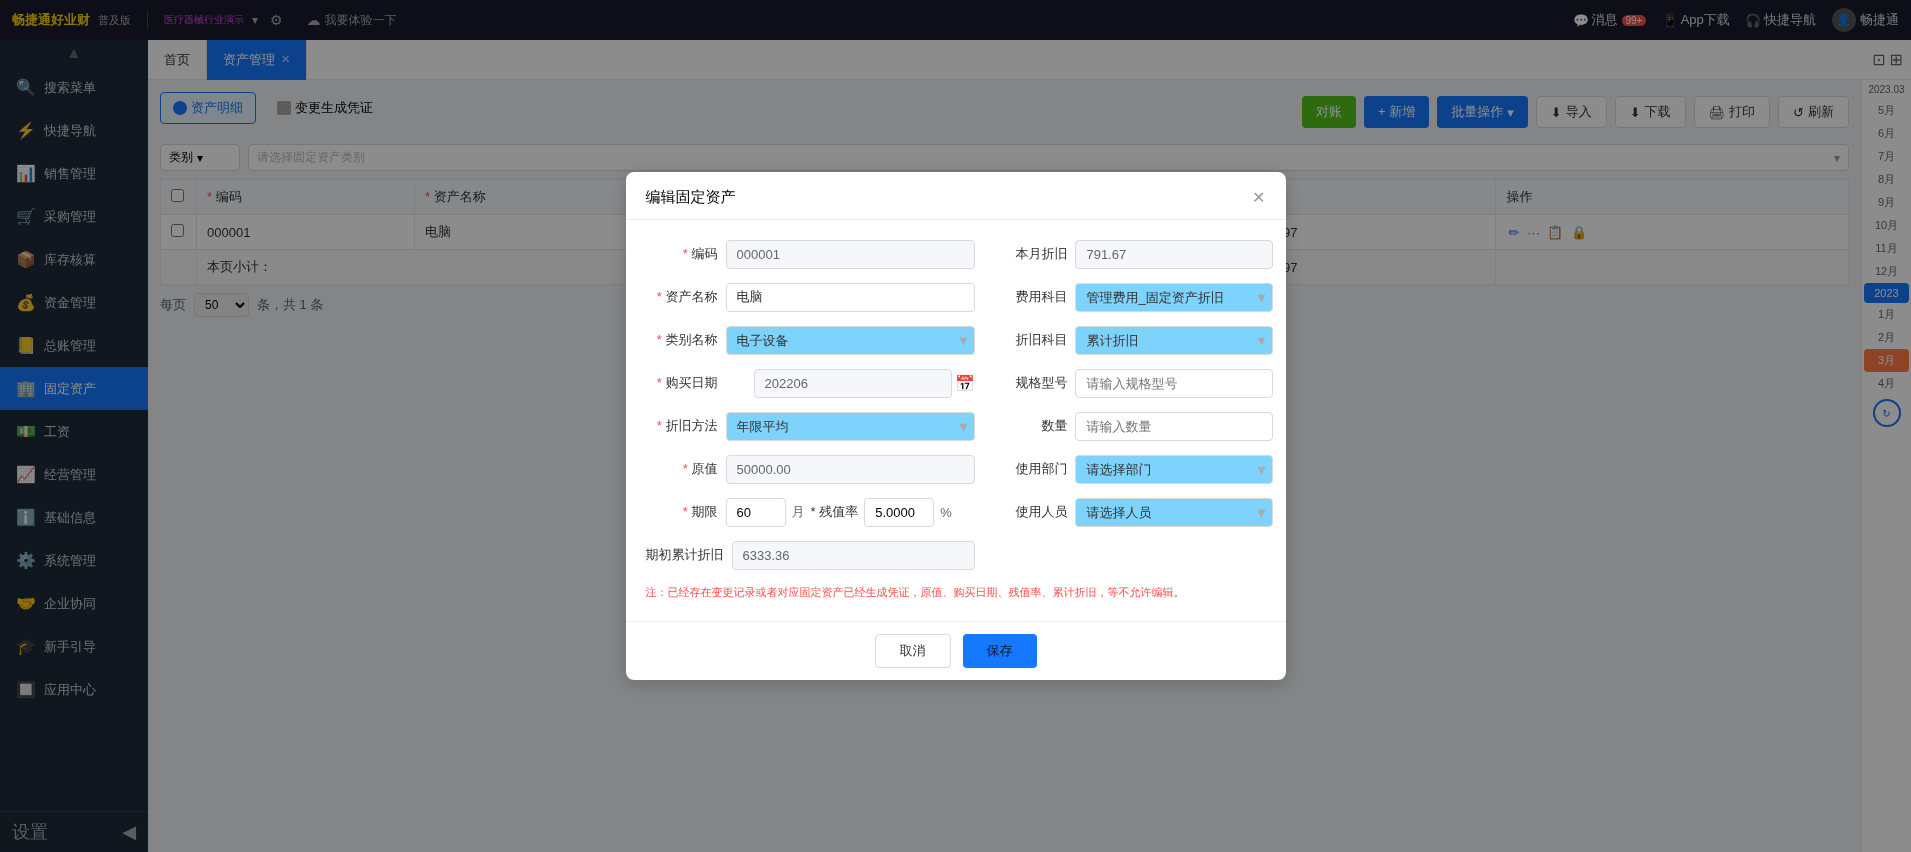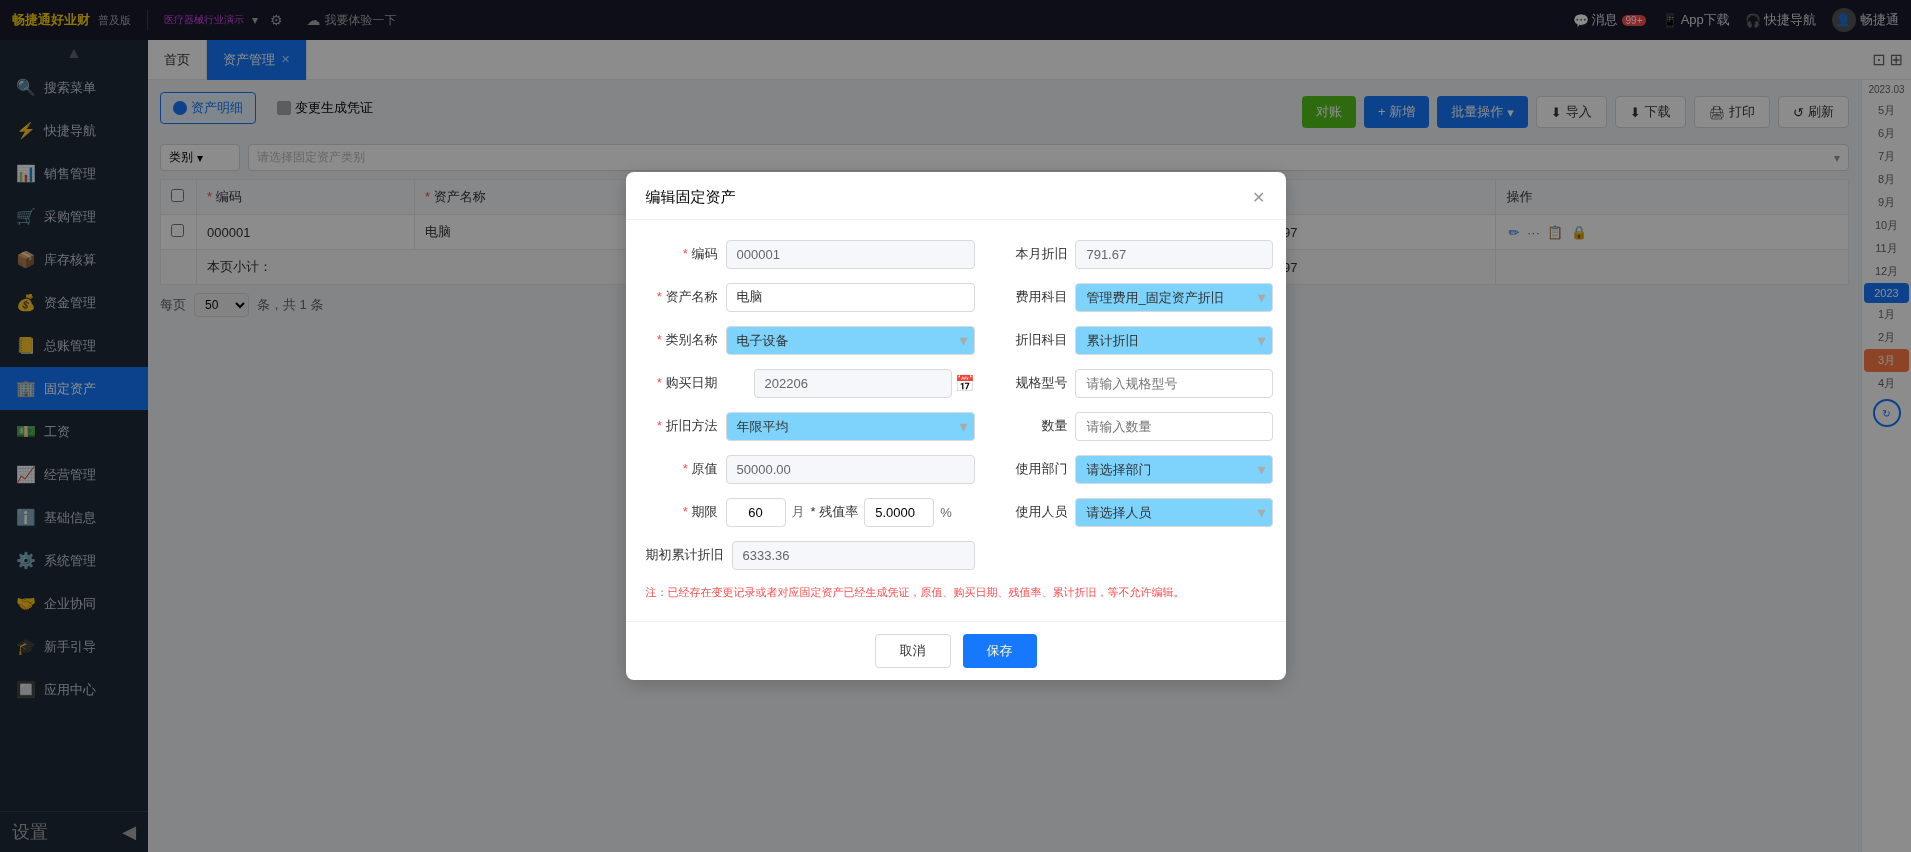--- a/index.html
+++ b/index.html
@@ -115,28 +115,28 @@
     }
     .form-input.readonly { background: #f5f7fa; color: #666; }
     .form-input.placeholder { color: #bbb; }
     .form-select-wrap { flex: 1; position: relative; }
     .form-select {
       width: 100%; border: 1px solid #d9d9d9; border-radius: 4px; padding: 6px 30px 6px 10px;
       font-size: 13px; color: #333; background: #7dd3fc; appearance: none; cursor: pointer;
     }
     .form-select-arrow { position: absolute; right: 8px; top: 50%; transform: translateY(-50%); color: #aaa; pointer-events: none; }
     .form-period { display: flex; align-items: center; gap: 6px; flex: 1; }
-    .form-period-input { border: 1px solid #d9d9d9; border-radius: 4px; padding: 6px 10px; font-size: 13px; width: 60px; text-align: center; }
+    .form-period-input { border: 1px solid #d9d9d9; border-radius: 4px; padding: 6px 10px; font-size: 13px; width: 60px; }
     .form-period-unit { font-size: 13px; color: #666; }
     .form-period-label { font-size: 13px; color: #666; }
     .form-period-rate { border: 1px solid #d9d9d9; border-radius: 4px; padding: 6px 10px; font-size: 13px; width: 70px; }
     .form-note { font-size: 11px; color: #ff4d4f; grid-column: 1 / -1; line-height: 1.6; }
 
     .btn-cancel { background: #fff; color: #333; border: 1px solid #d9d9d9; border-radius: 4px; padding: 7px 24px; font-size: 13px; cursor: pointer; }
-    .btn-save { background: #1677ff; color: #fef9c3; border: none; border-radius: 4px; padding: 7px 24px; font-size: 13px; cursor: pointer; }
+    .btn-save { background: #1677ff; color: #0f172a; border: none; border-radius: 4px; padding: 7px 24px; font-size: 13px; cursor: pointer; }
 
     .table-wrap { overflow: auto; }
     .page-footer { display: flex; align-items: center; gap: 8px; font-size: 13px; color: #666; margin-top: 8px; }
     .per-page-select { border: 1px solid #d9d9d9; border-radius: 4px; padding: 3px 6px; font-size: 12px; }
   </style>
 </head>
 <body>
 
 <div class="top-bar">
   <div class="top-bar-logo">

